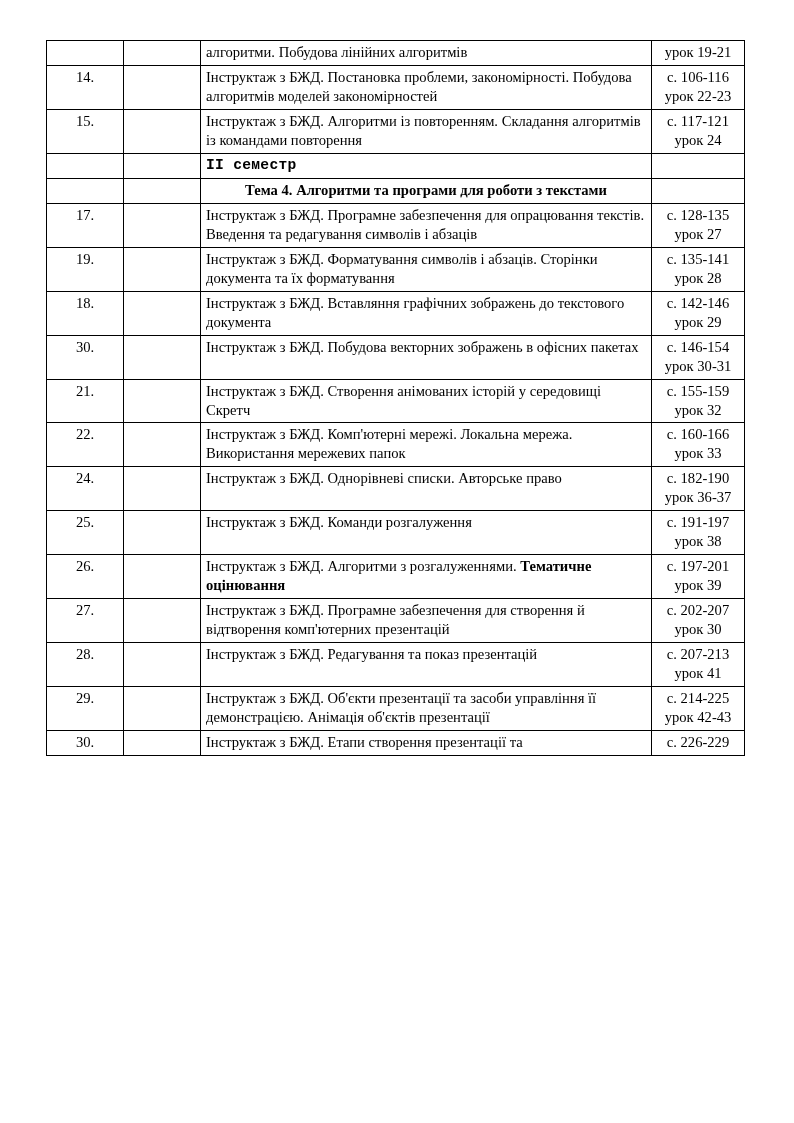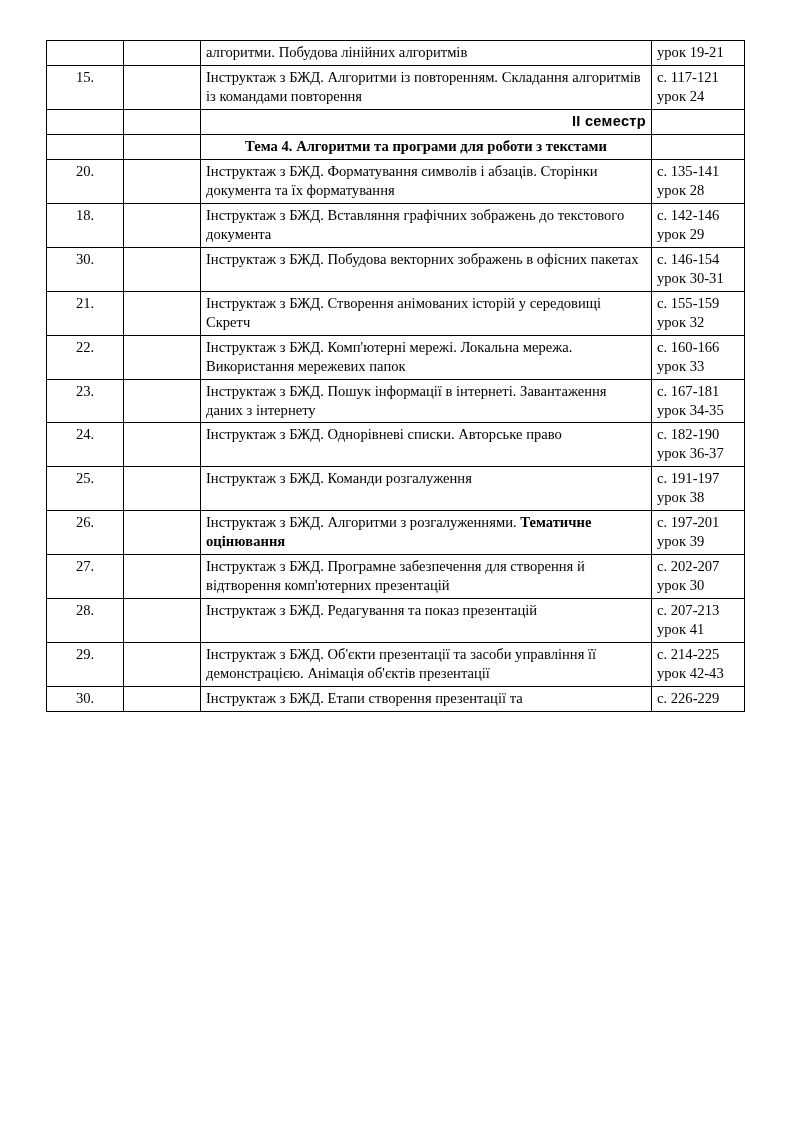--- a/index.html
+++ b/index.html
@@ -44,36 +44,37 @@
   col.c-pages { width: 93px; }
 
   td.num {
     text-align: center;
   }
   td.date { }
   td.topic {
     text-align: left;
   }
   td.pages {
+    text-align: center;
     margin-top: 40px;
   }
   
   td.vmid { vertical-align: middle; }
 
   
   td.section-head {
     text-align: center;
     font-weight: bold;
     vertical-align: top;
     padding-top: 3px;
   }
   td.semester-head {
-    text-align: right;
+    text-align: left;
     font-weight: bold;
-    font-family: Liberation Sans, sans-serif;
+    font-family: Liberation Mono, monospace;
     font-size: 9.5px;
     letter-spacing: 0.3px;
     vertical-align: middle;
     padding: 4px 5px;
   }
   td.blank { }
   .b { font-weight: bold; }
 </style>
 </head>
 <body>
@@ -87,39 +88,51 @@
       <col class="c-pages">
     </colgroup>
     <tbody id="table-body">
         <tr>
           <td class="num"></td>
           <td class="date"></td>
           <td class="topic"><span>алгоритми. Побудова лінійних алгоритмів</span></td>
           <td class="pages">урок 19-21</td>
         </tr>
         <tr>
+          <td class="num">14.</td>
+          <td class="date"></td>
+          <td class="topic"><span>Інструктаж з БЖД. Постановка проблеми, закономірності. Побудова алгоритмів моделей закономірностей</span></td>
+          <td class="pages">с. 106-116 урок 22-23</td>
+        </tr>
+        <tr>
           <td class="num">15.</td>
           <td class="date"></td>
           <td class="topic"><span>Інструктаж з БЖД. Алгоритми із повторенням. Складання алгоритмів із командами повторення</span></td>
           <td class="pages">с. 117-121 урок 24</td>
         </tr>
         <tr>
           <td class="num blank"></td>
           <td class="date blank"></td>
           <td class="semester-head">II семестр</td>
           <td class="pages blank"></td>
         </tr>
         <tr>
           <td class="num"></td>
           <td class="date"></td>
           <td class="section-head"><span>Тема 4. Алгоритми та програми для роботи з текстами</span></td>
           <td class="pages"></td>
         </tr>
         <tr>
-          <td class="num">20.</td>
+          <td class="num">17.</td>
+          <td class="date"></td>
+          <td class="topic vmid"><span>Інструктаж з БЖД. Програмне забезпечення для опрацювання текстів. Введення та редагування символів і абзаців</span></td>
+          <td class="pages vmid">с. 128-135 урок 27</td>
+        </tr>
+        <tr>
+          <td class="num">19.</td>
           <td class="date"></td>
           <td class="topic"><span>Інструктаж з БЖД. Форматування символів і абзаців. Сторінки документа та їх форматування</span></td>
           <td class="pages">с. 135-141 урок 28</td>
         </tr>
         <tr>
           <td class="num">18.</td>
           <td class="date"></td>
           <td class="topic"><span>Інструктаж з БЖД. Вставляння графічних зображень до текстового документа</span></td>
           <td class="pages">с. 142-146 урок 29</td>
         </tr>
@@ -133,26 +146,20 @@
           <td class="num">21.</td>
           <td class="date"></td>
           <td class="topic"><span>Інструктаж з БЖД. Створення анімованих історій у середовищі Скретч</span></td>
           <td class="pages">с. 155-159 урок 32</td>
         </tr>
         <tr>
           <td class="num">22.</td>
           <td class="date"></td>
           <td class="topic"><span>Інструктаж з БЖД. Комп'ютерні мережі. Локальна мережа. Використання мережевих папок</span></td>
           <td class="pages">с. 160-166 урок 33</td>
-        </tr>
-        <tr>
-          <td class="num">23.</td>
-          <td class="date"></td>
-          <td class="topic vmid"><span>Інструктаж з БЖД. Пошук інформації в інтернеті. Завантаження даних з інтернету</span></td>
-          <td class="pages vmid">с. 167-181 урок 34-35</td>
         </tr>
         <tr>
           <td class="num">24.</td>
           <td class="date"></td>
           <td class="topic vmid"><span>Інструктаж з БЖД. Однорівневі списки. Авторське право</span></td>
           <td class="pages vmid">с. 182-190 урок 36-37</td>
         </tr>
         <tr>
           <td class="num">25.</td>
           <td class="date"></td>

